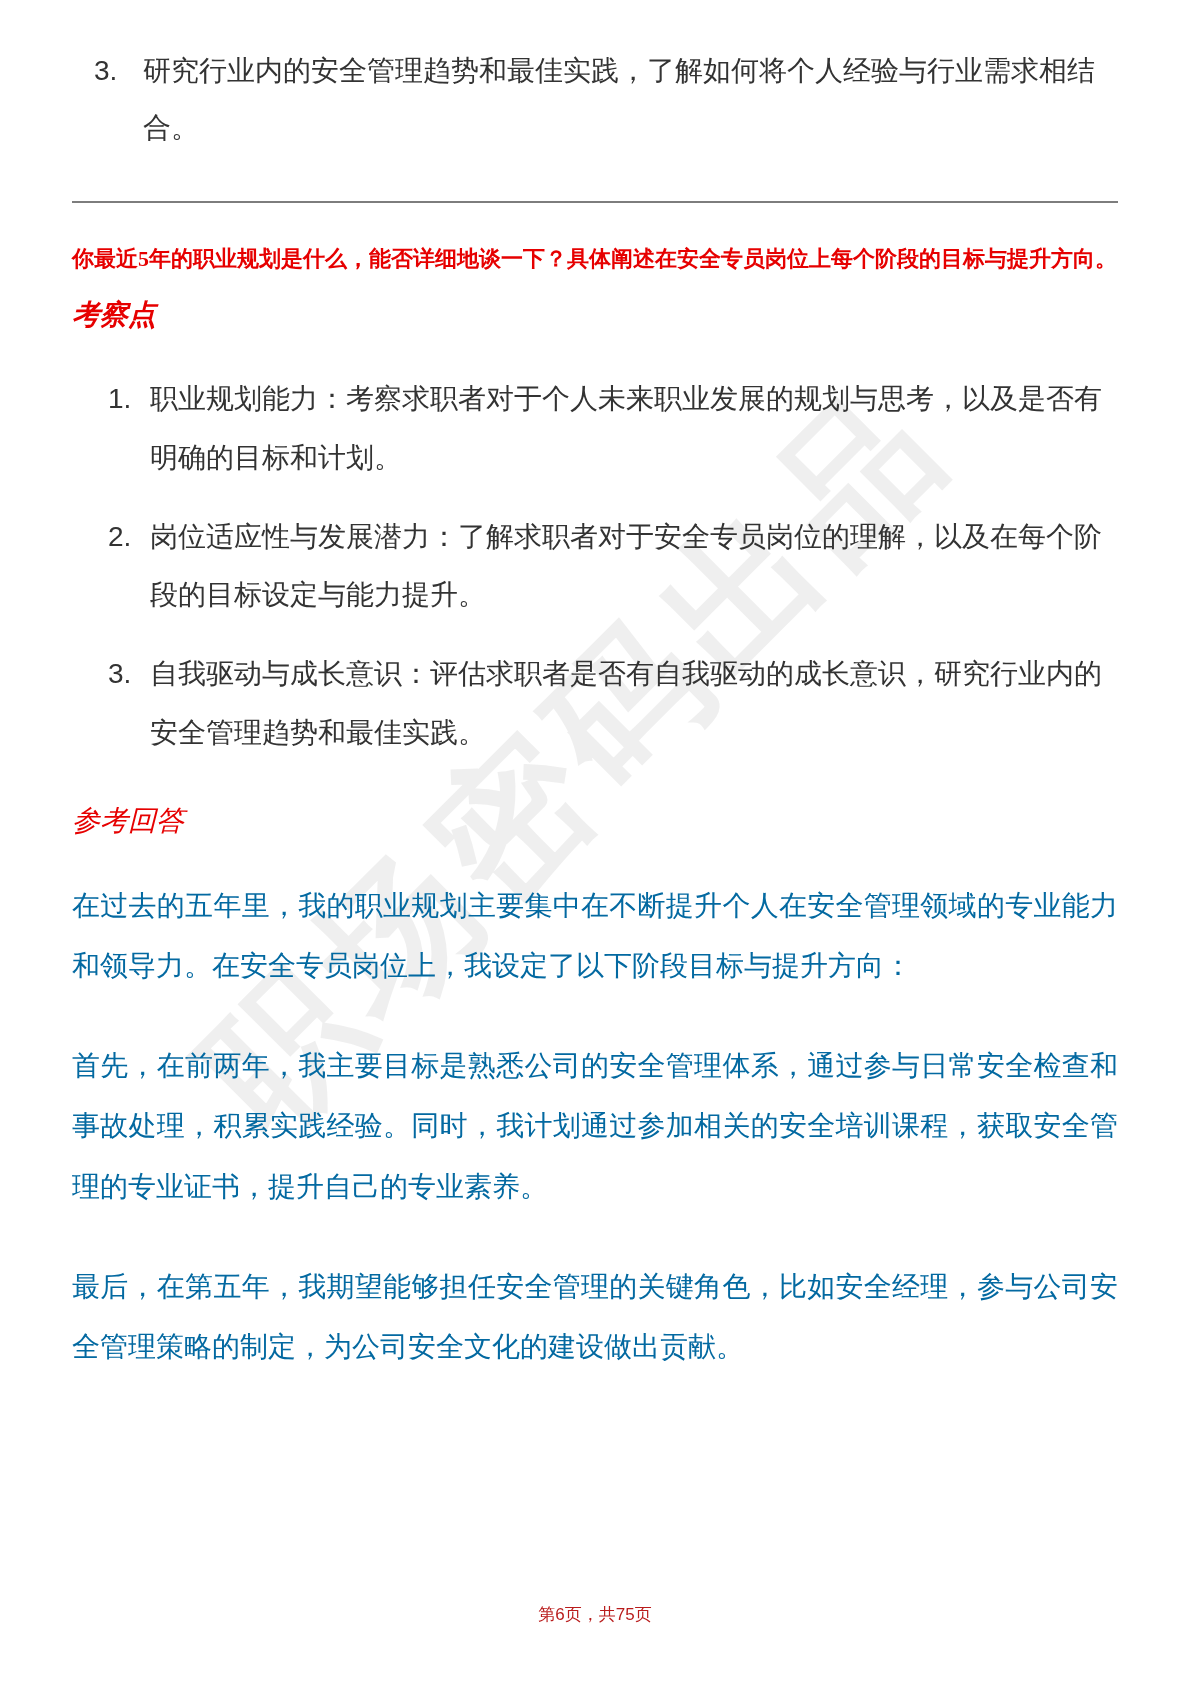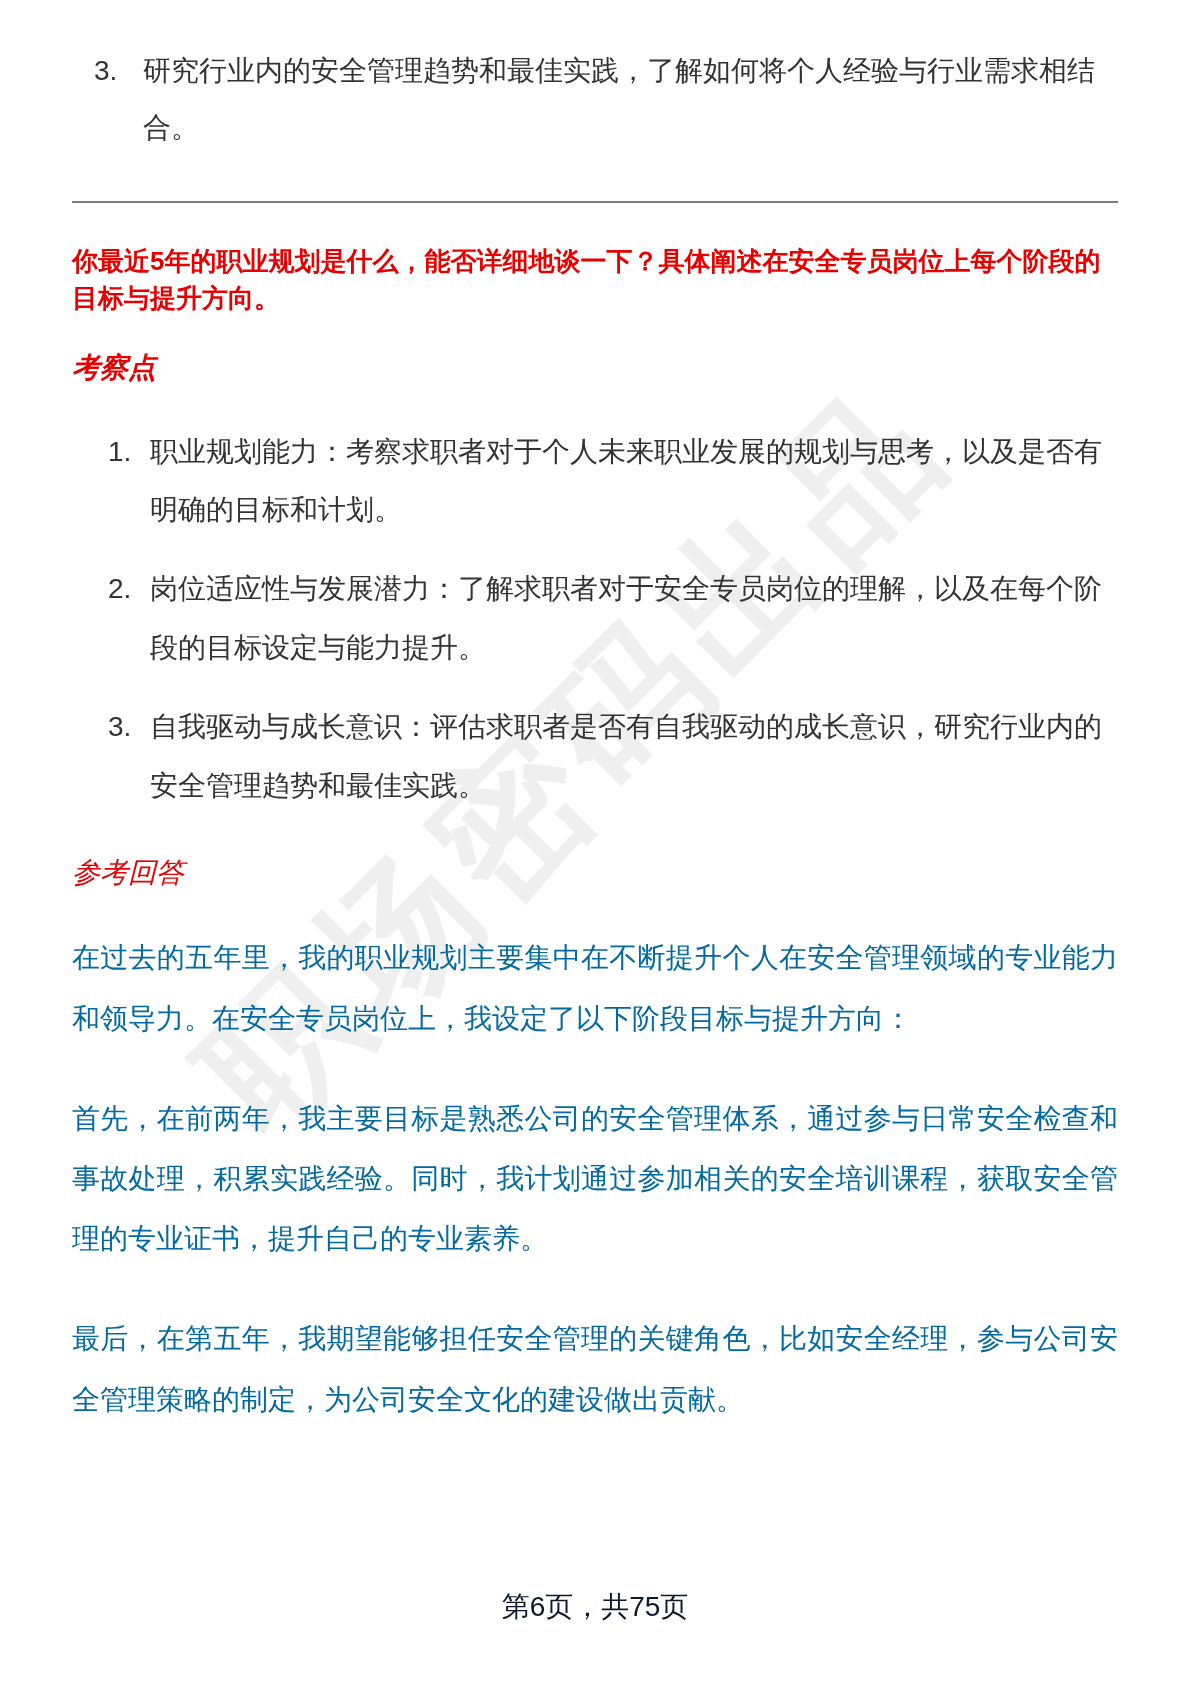--- a/index.html
+++ b/index.html
@@ -58,25 +58,26 @@
     margin-left: 9px;
   }
 
   .divider {
     border: none;
     border-top: 2px solid #7d7d7d;
     margin: 44px 0 40px 0;
   }
 
   .question-title {
-    font-size: 26px;
+    font-size: 22px;
     font-weight: 700;
     line-height: 1.42;
     color: #e60000;
-    margin-bottom: 32px;
+    margin-bottom: 22px;
+    font-family: Liberation Serif, serif;
   }
 
   .section-heading {
     font-size: 28px;
     font-weight: 700;
     color: #e60000;
     margin: 14px 0 36px 0;
     font-style: italic;
   }
   .section-heading.light {
@@ -113,22 +114,22 @@
   .answer-paragraph:last-child {
     margin-bottom: 0;
   }
 
   .footer {
     position: absolute;
     left: 0;
     right: 0;
     bottom: 58px;
     text-align: center;
-    font-size: 28px;
-    color: #0f172a;
+    font-size: 17px;
+    color: #b91c1c;
     z-index: 1;
   }
 </style>
 </head>
 <body>
 
 <div class="page">
 
   <div class="watermark">职场密码出品</div>
 

